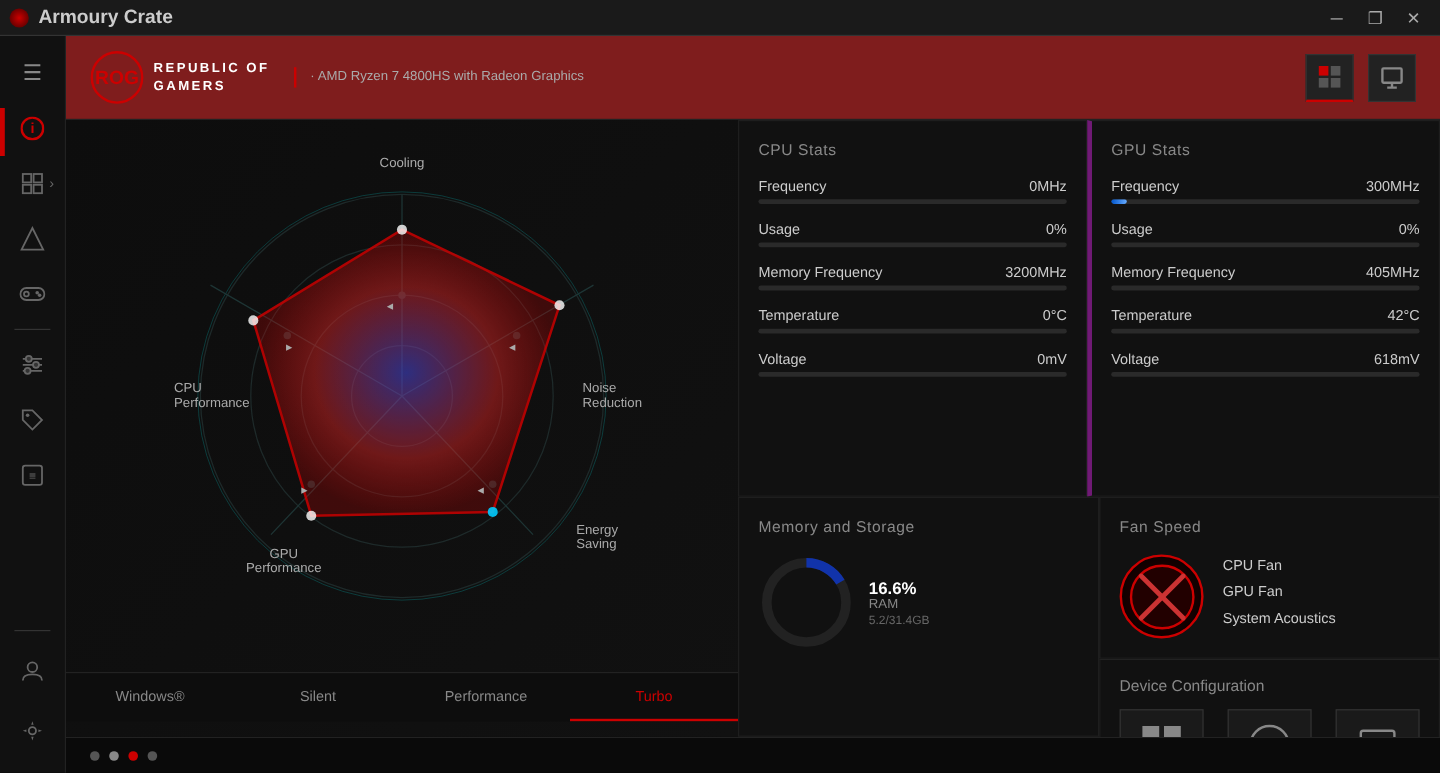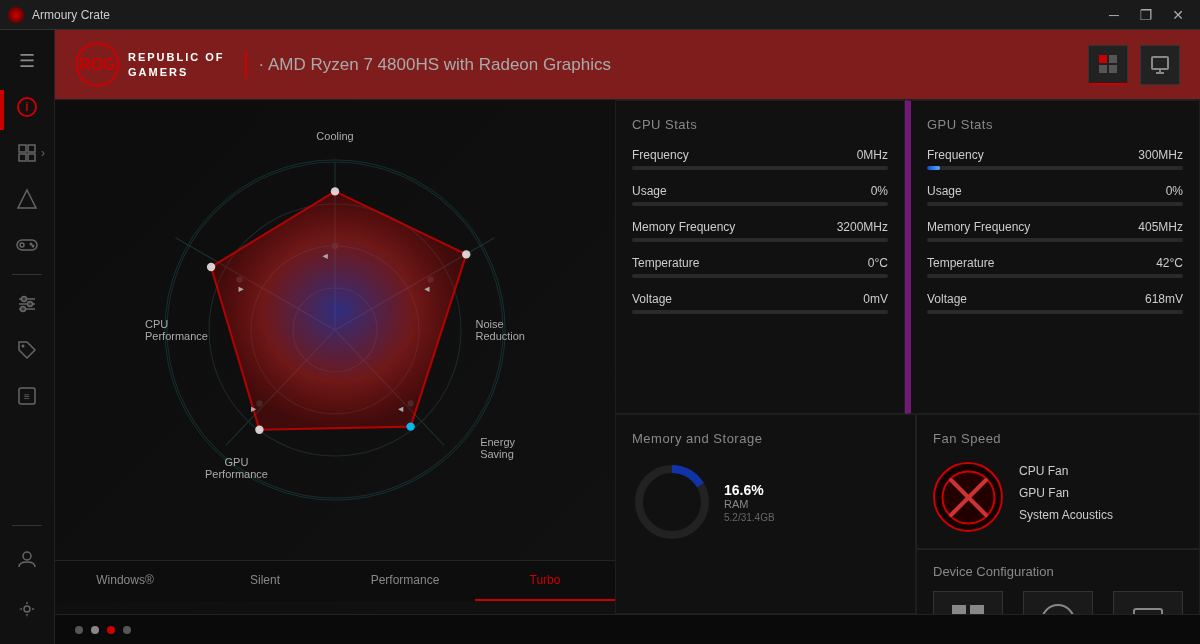--- a/index.html
+++ b/index.html
@@ -20,22 +20,23 @@
       display: flex;
       align-items: center;
       justify-content: space-between;
       padding: 0 8px;
       border-bottom: 1px solid #333;
     }
     .titlebar-left {
       display: flex;
       align-items: center;
       gap: 8px;
-      font-size: 12px;
+      font-size: 16px;
       color: #ccc;
+      font-weight: bold;
     }
     .titlebar-icon {
       width: 16px;
       height: 16px;
       background: radial-gradient(circle, #cc0000, #440000);
       border-radius: 50%;
     }
     .titlebar-controls {
       display: flex;
       gap: 4px;
@@ -134,21 +135,21 @@
       height: 45px;
     }
     .rog-text {
       font-size: 11px;
       font-weight: bold;
       line-height: 1.3;
       color: #fff;
       letter-spacing: 2px;
     }
     .header-specs {
-      font-size: 17px;
+      font-size: 11px;
       color: #aaa;
       line-height: 1.6;
       border-left: 2px solid #c00;
       padding-left: 12px;
     }
     .header-actions {
       margin-left: auto;
       display: flex;
       gap: 12px;
     }
@@ -194,21 +195,21 @@
       height: 420px;
       margin: 20px auto;
     }
     .radar-label {
       position: absolute;
       font-size: 11px;
       color: #aaa;
       text-align: center;
     }
     .radar-label.cooling { top: 10px; left: 50%; transform: translateX(-50%); }
-    .radar-label.noise { right: 20px; top: 50%; transform: translateY(-50%); text-align: left; }
+    .radar-label.noise { right: 10px; top: 50%; transform: translateY(-50%); text-align: left; }
     .radar-label.energy { right: 30px; bottom: 80px; text-align: left; }
     .radar-label.gpu-perf { bottom: 60px; left: 80px; text-align: center; }
     .radar-label.cpu-perf { left: 20px; top: 50%; transform: translateY(-50%); text-align: left; }
 
     
     .mode-tabs {
       display: flex;
       width: 100%;
       background: #0d0d0d;
       border-top: 1px solid #222;
@@ -242,21 +243,21 @@
       height: 355px;
     }
 
     .stats-panel {
       flex: 1;
       background: #111;
       border: 1px solid #1e1e1e;
       padding: 16px;
     }
     .stats-panel + .stats-panel {
-      border-left: 6px solid #701a75;
+      border-left: 4px solid #701a75;
     }
 
     .panel-title {
       font-size: 13px;
       color: #888;
       margin-bottom: 16px;
       font-weight: normal;
       letter-spacing: 0.5px;
     }
 

